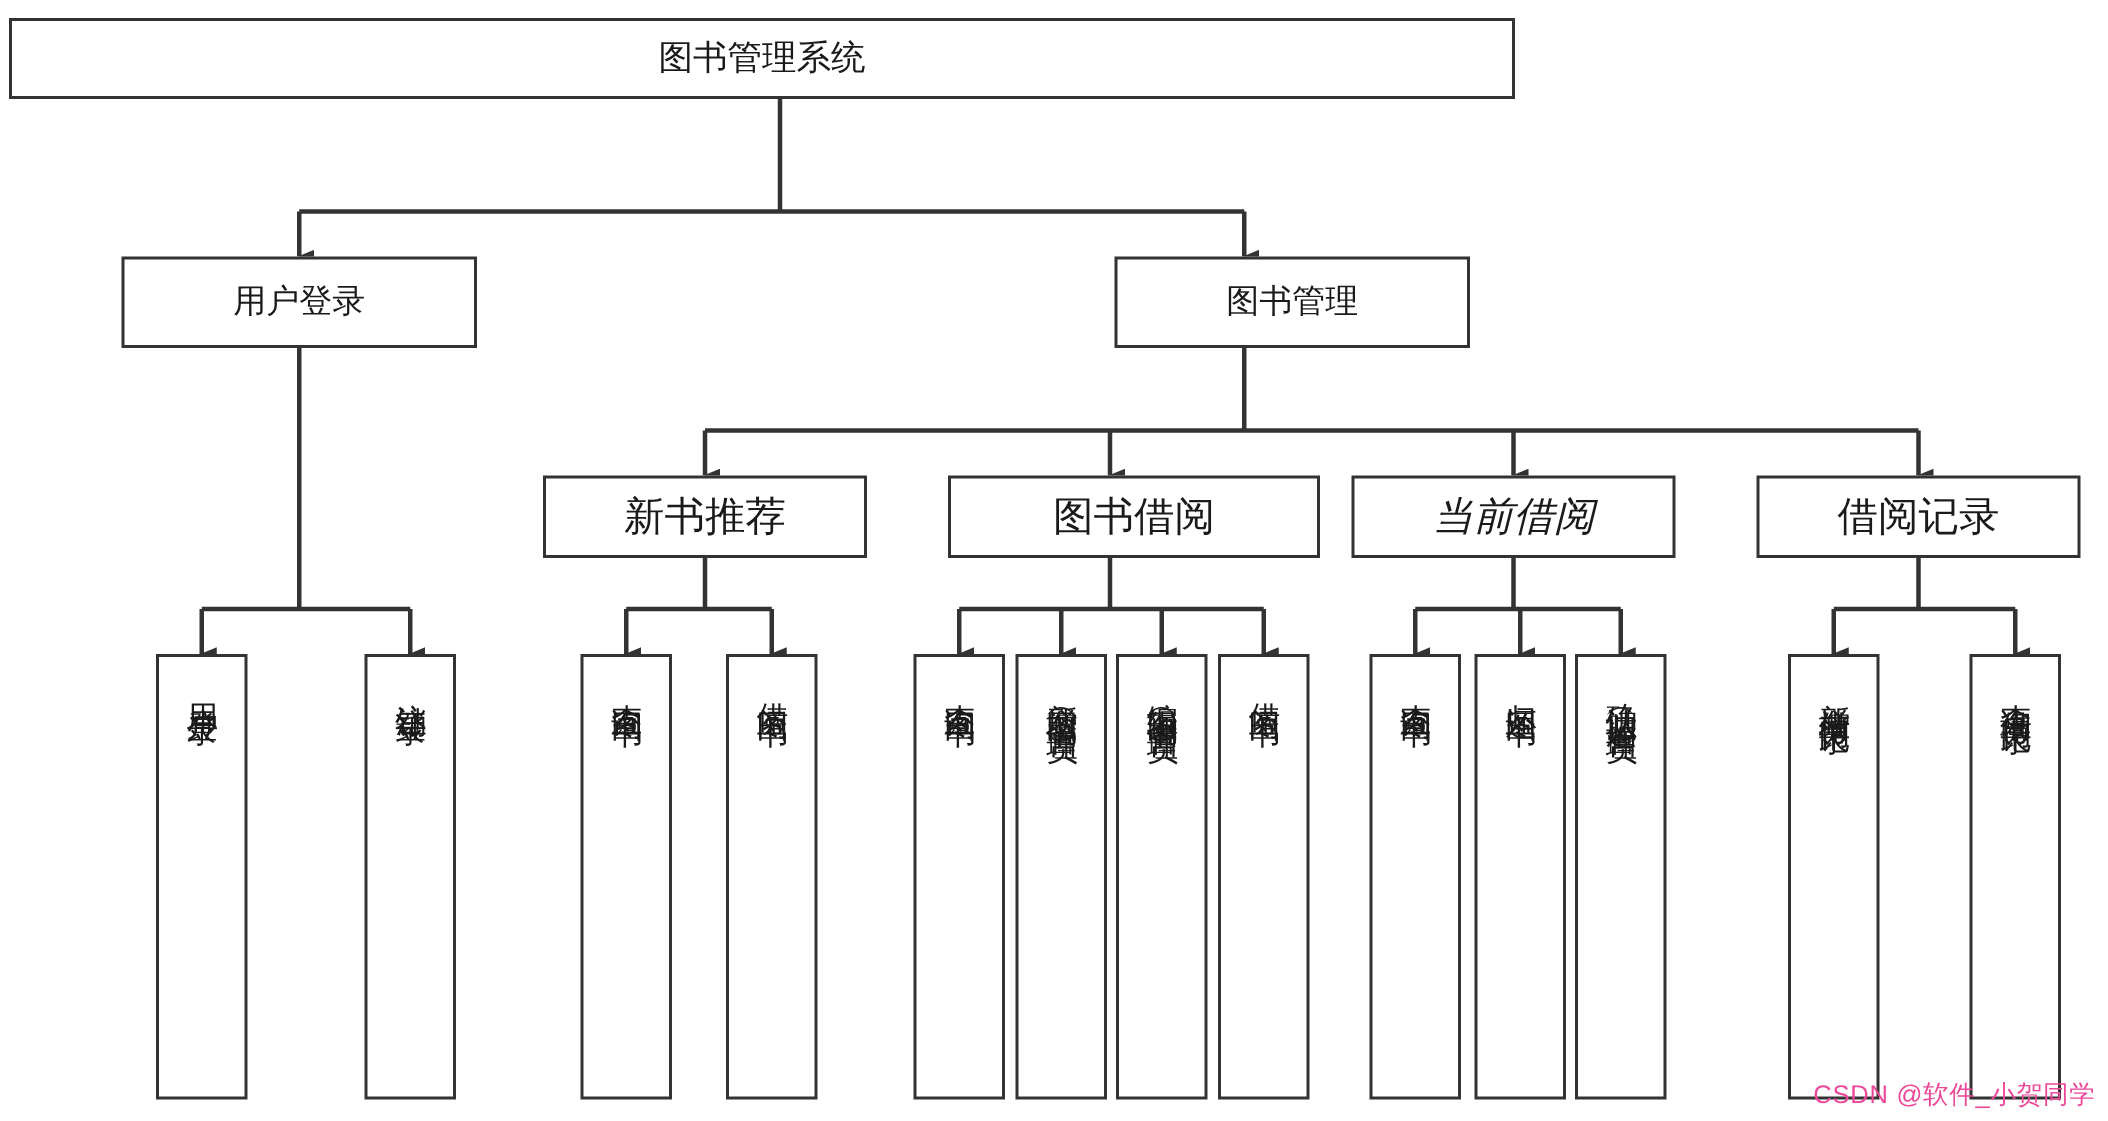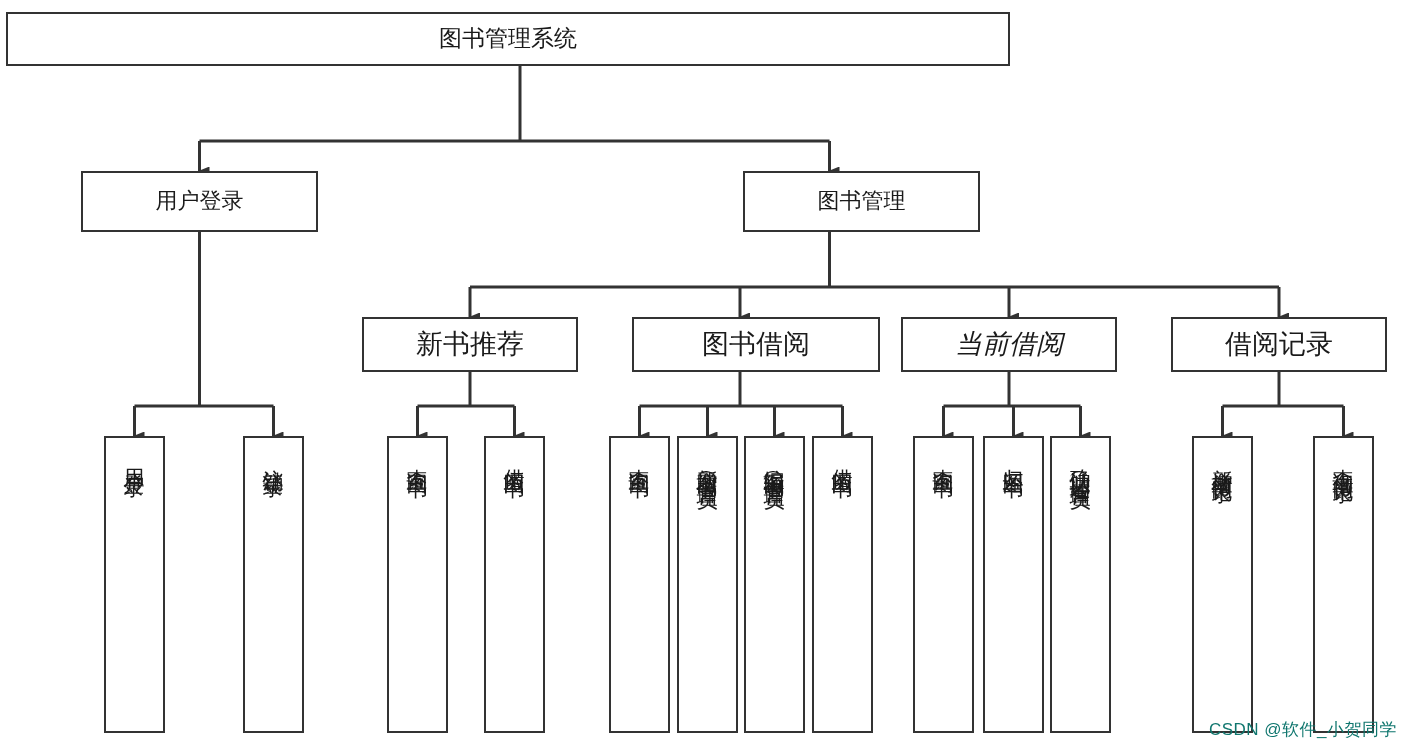--- a/index.html
+++ b/index.html
@@ -57,21 +57,21 @@
   }
   .lvl-root .node-label { font-size: 23px; }
   .lvl-2 .node-label { font-size: 22px; }
   .lvl-3 .node-label { font-size: 27px; }
   .lvl-4 .node-label { font-size: 21px; }
   #watermark {
     position: absolute;
     right: 8px;
     bottom: 6px;
     font-size: 17px;
-    color: #0f766e;
+    color: #ec4899;
     white-space: nowrap;
     letter-spacing: 0.5px;
     pointer-events: none;
   }
 </style>
 </head>
 <body>
 
 <div id="diagram-root">
 

